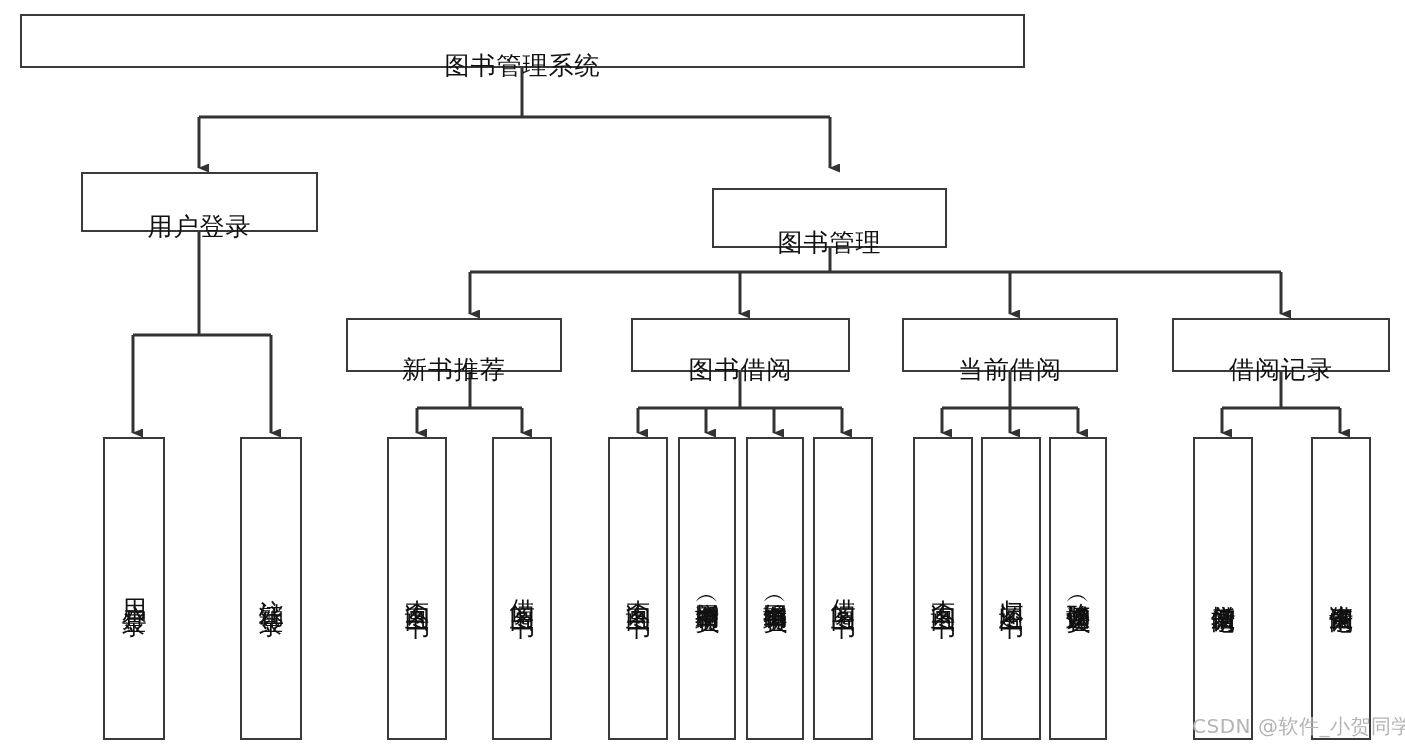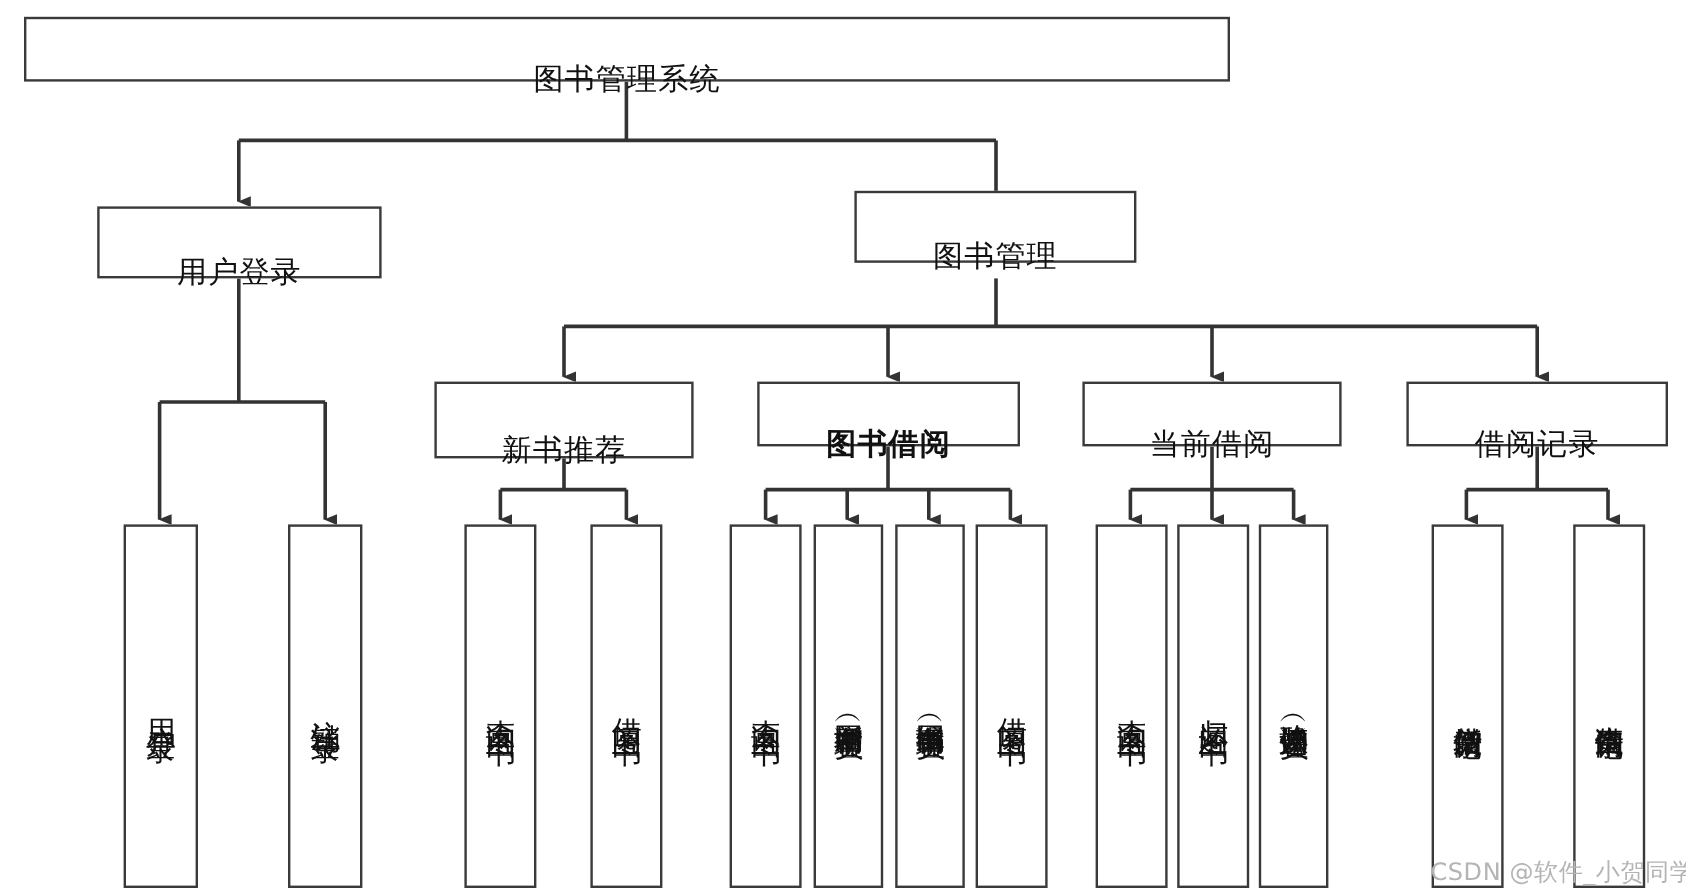--- a/index.html
+++ b/index.html
@@ -126,28 +126,28 @@
     </g>
   </svg>
 
   <div class="node horiz root" style="left:20px; top:14px; width:1005px; height:54px;">
     <span class="label">图书管理系统</span>
   </div>
 
   <div class="node horiz" style="left:81px; top:172px; width:237px; height:60px;">
     <span class="label">用户登录</span>
   </div>
-  <div class="node horiz" style="left:712px; top:159px; width:235px; height:60px;">
+  <div class="node horiz" style="left:712px; top:188px; width:235px; height:60px;">
     <span class="label">图书管理</span>
   </div>
 
-  <div class="node horiz" style="left:362px; top:318px; width:216px; height:64px;">
+  <div class="node horiz" style="left:346px; top:318px; width:216px; height:54px;">
     <span class="label">新书推荐</span>
   </div>
-  <div class="node horiz" style="left:631px; top:318px; width:219px; height:54px;font-weight:bold;">
+  <div class="node horiz" style="left:631px; top:318px; width:219px; height:54px;">
     <span class="label">图书借阅</span>
   </div>
   <div class="node horiz" style="left:1172px; top:318px; width:218px; height:54px;">
     <span class="label">借阅记录</span>
   </div>
   <div class="node horiz" style="left:902px; top:318px; width:216px; height:54px;">
     <span class="label">当前借阅</span>
   </div>
 
   <div class="node vert" style="left:103px; top:437px; width:62px; height:303px;">

